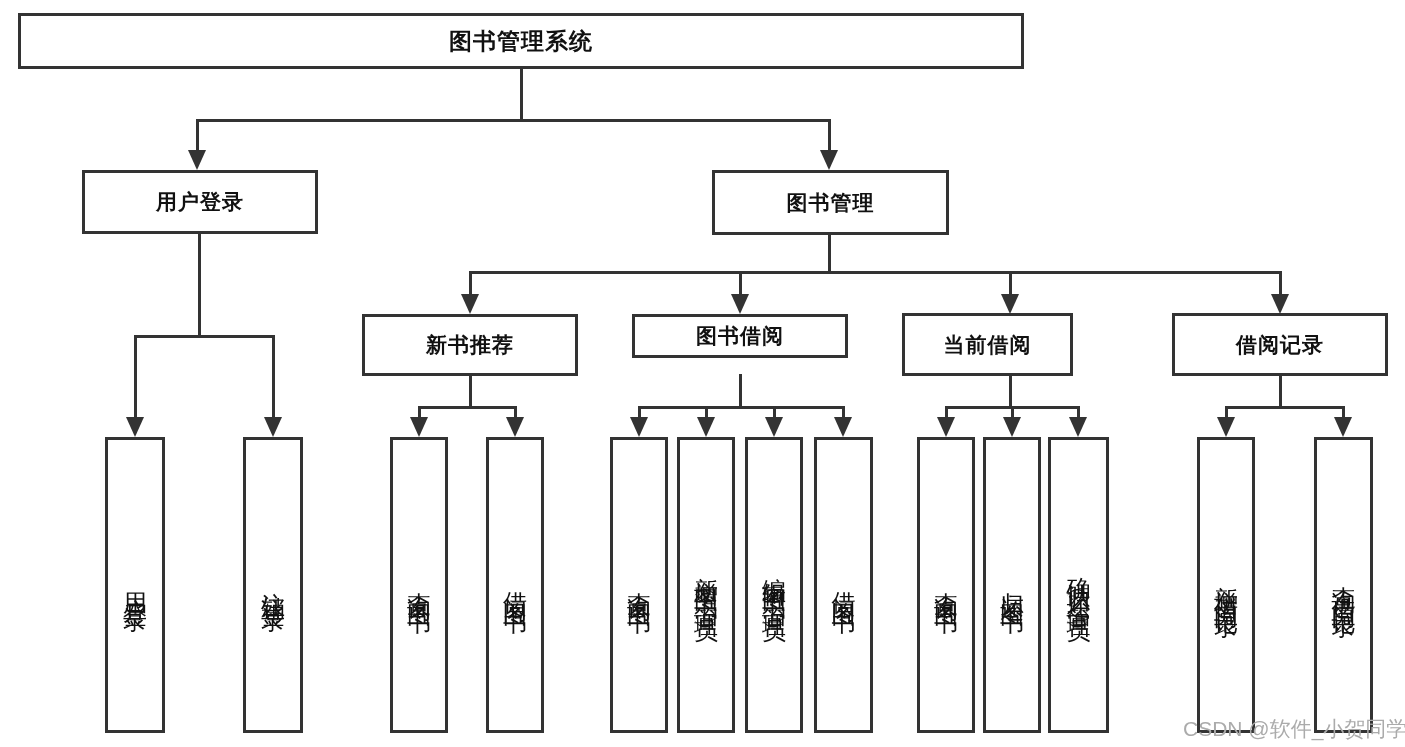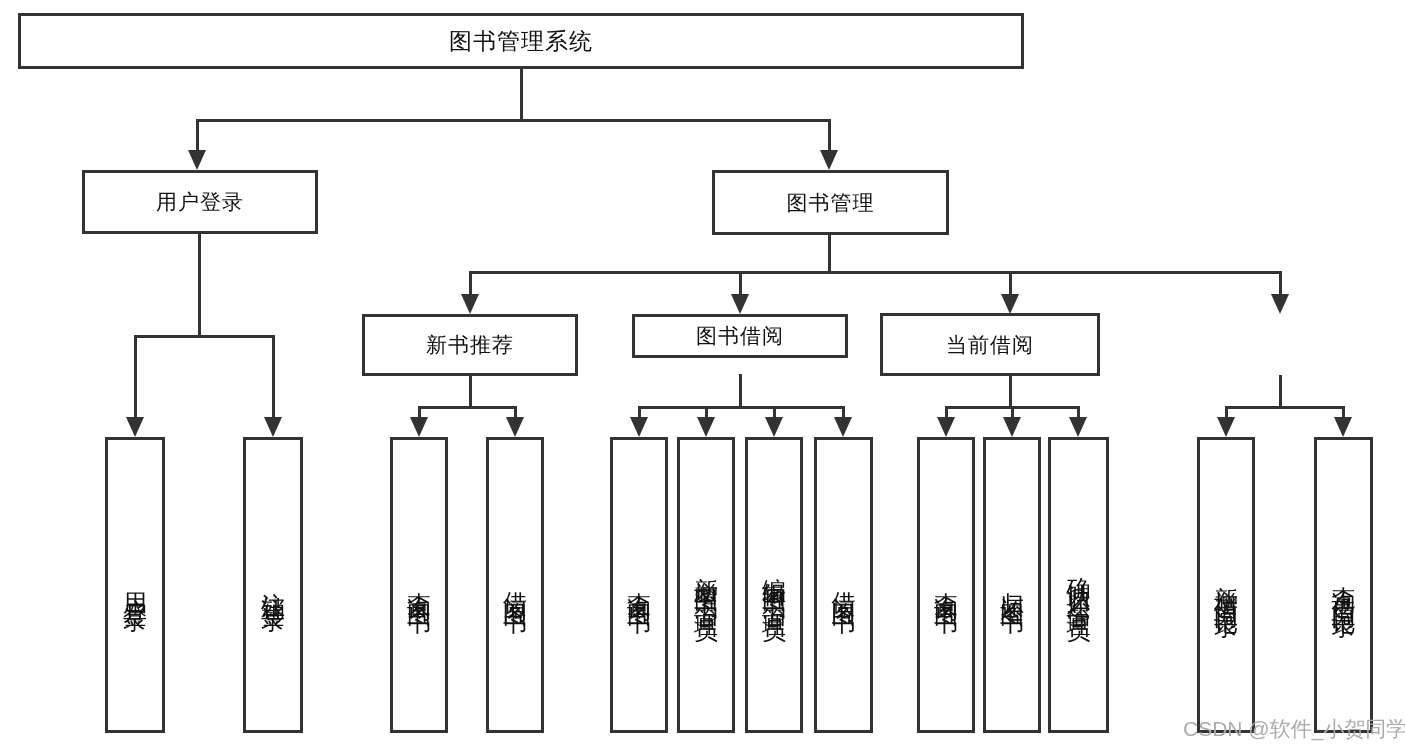--- a/index.html
+++ b/index.html
@@ -26,21 +26,21 @@
     box-sizing:border-box;
     border:3px solid var(--line);
     background:#ffffff;
     display:flex;
     align-items:center;
     justify-content:center;
   }
   .node.root{border-width:3px;}
   .hnode span{
     font-size:21px;
-    font-weight:400;
+    font-weight:700;
     letter-spacing:1px;
     white-space:nowrap;
   }
   .node.root span{font-size:23px;}
   .vnode span{
     writing-mode:vertical-rl;
     text-orientation:mixed;
     font-size:24px;
     font-weight:500;
     letter-spacing:6px;
@@ -82,22 +82,25 @@
   <div class="node hnode" style="left:362px;top:314px;width:216px;height:62px">
     <span>新书推荐</span>
   </div>
 
   <div class="node hnode" style="left:712px;top:170px;width:237px;height:65px">
     <span>图书管理</span>
   </div>
   <div class="node hnode" style="left:632px;top:314px;width:216px;height:44px">
     <span>图书借阅</span>
   </div>
-  <div class="node hnode" style="left:880px;top:313px;width:220px;height:63px">
+  <div class="node hnode" style="left:902px;top:313px;width:171px;height:63px">
     <span>当前借阅</span>
+  </div>
+  <div class="node hnode" style="left:1172px;top:313px;width:216px;height:63px">
+    <span>借阅记录</span>
   </div>
 
   <div class="node vnode" style="left:105px;top:437px;width:60px;height:296px">
     <span>用户登录</span>
   </div>
   <div class="node vnode" style="left:243px;top:437px;width:60px;height:296px">
     <span>注销登录</span>
   </div>
 
   <div class="node vnode" style="left:390px;top:437px;width:58px;height:296px">

